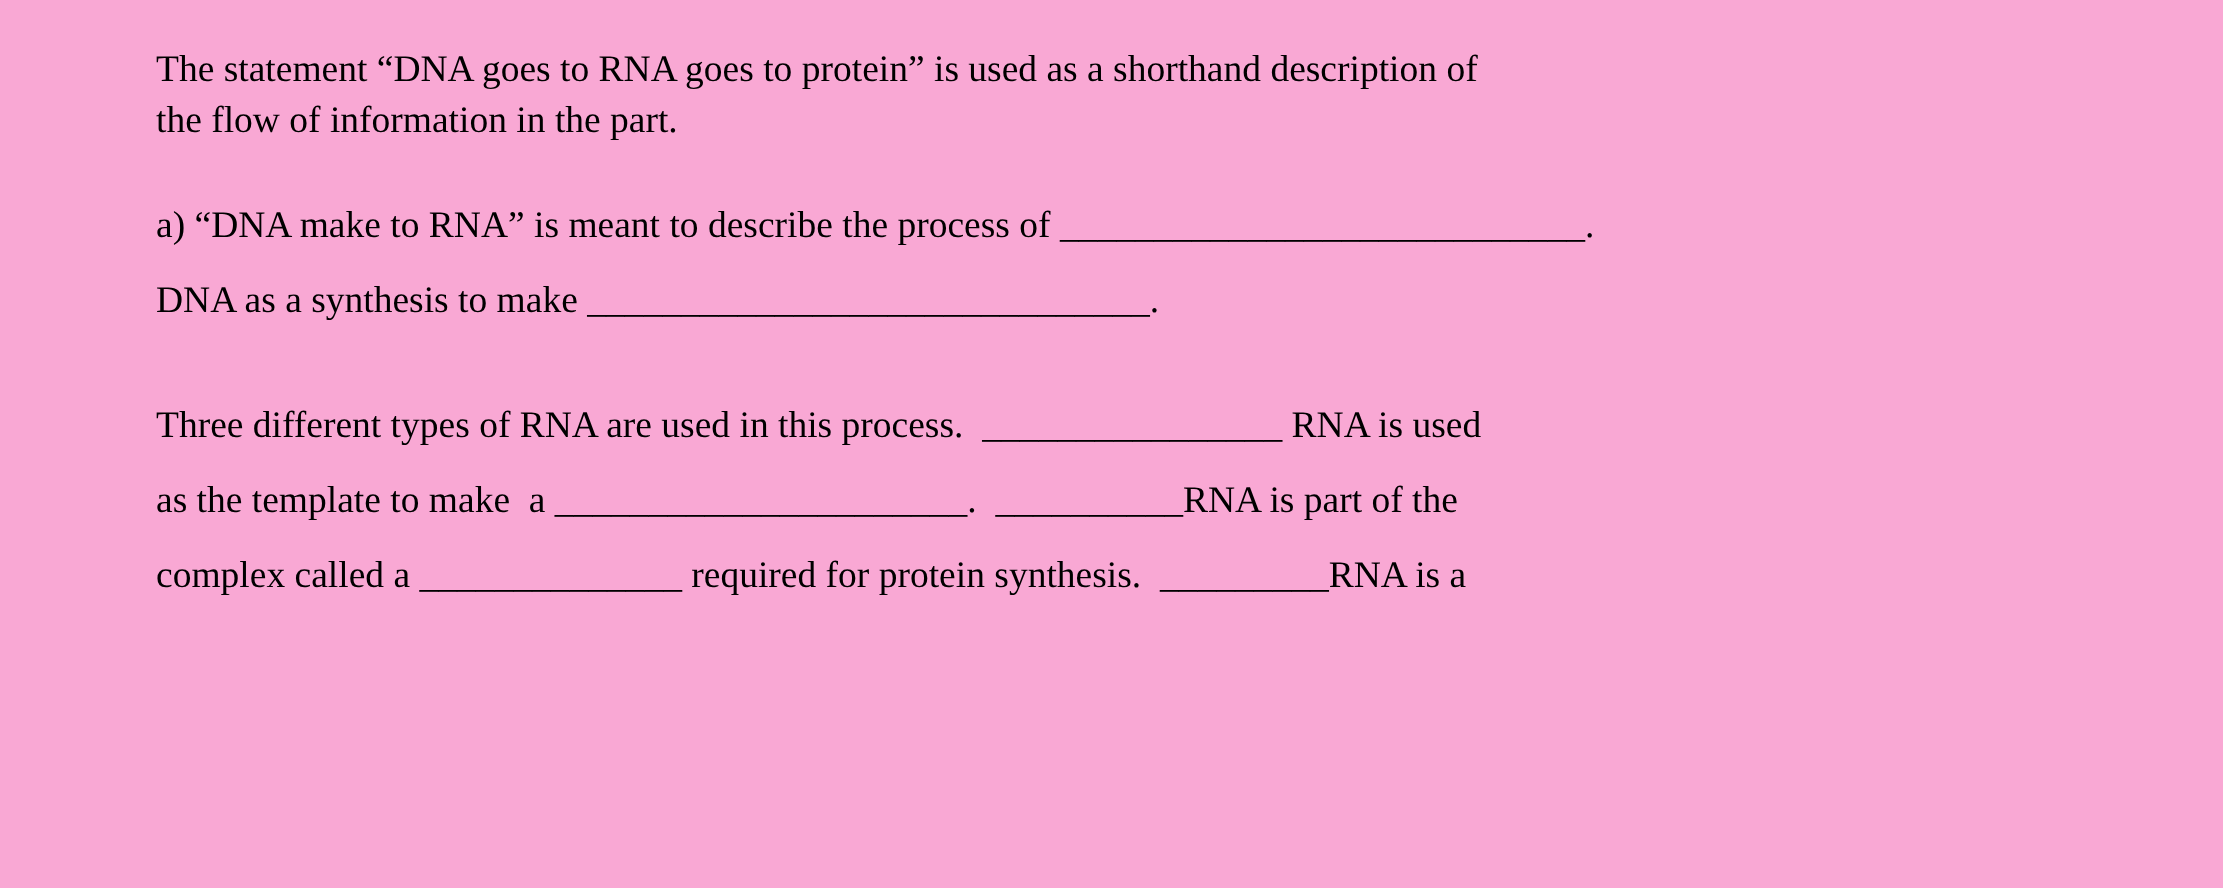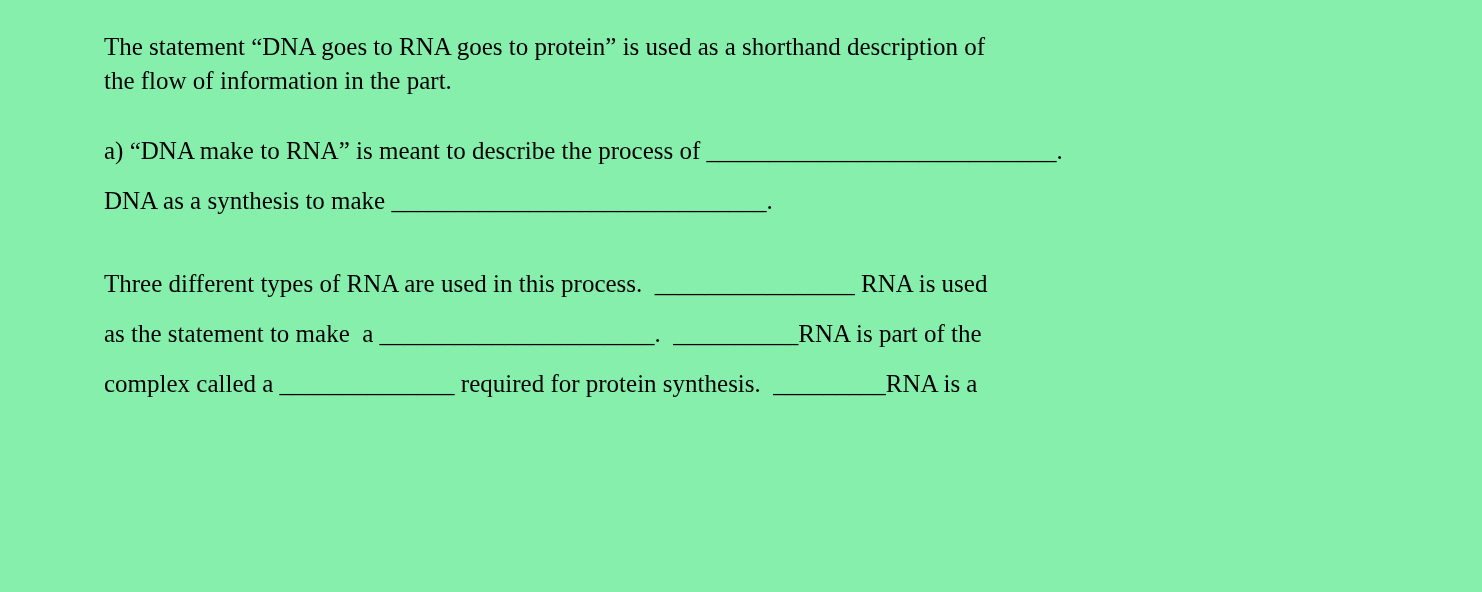--- a/index.html
+++ b/index.html
@@ -3,21 +3,21 @@
 <meta charset="utf-8">
 <style>
   html, body {
     margin: 0;
     padding: 0;
   }
   .sheet {
     position: relative;
     width: 1482px;
     height: 592px;
-    background: #86efac;
+    background: #f9a8d4;
     overflow: hidden;
     font-family: "Liberation Serif", "DejaVu Serif", serif;
     font-size: 25px;
     color: #000000;
   }
   .content {
     position: absolute;
     left: 104px;
     top: 30px;
     right: 60px;
@@ -54,18 +54,18 @@
       <span class="line">the flow of information in the part.</span>
     </p>
 
     <p class="para section section-a">
       <span class="line">a) “DNA make to RNA” is meant to describe the process of ____________________________.</span>
       <span class="line">DNA as a synthesis to make ______________________________.</span>
     </p>
 
     <p class="para section section-b">
       <span class="line">Three different types of RNA are used in this process.  ________________ RNA is used</span>
-      <span class="line">as the statement to make  a ______________________.  __________RNA is part of the</span>
+      <span class="line">as the template to make  a ______________________.  __________RNA is part of the</span>
       <span class="line">complex called a ______________ required for protein synthesis.  _________RNA is a</span>
     </p>
 
   </div>
 </div>
 
 </body></html>

